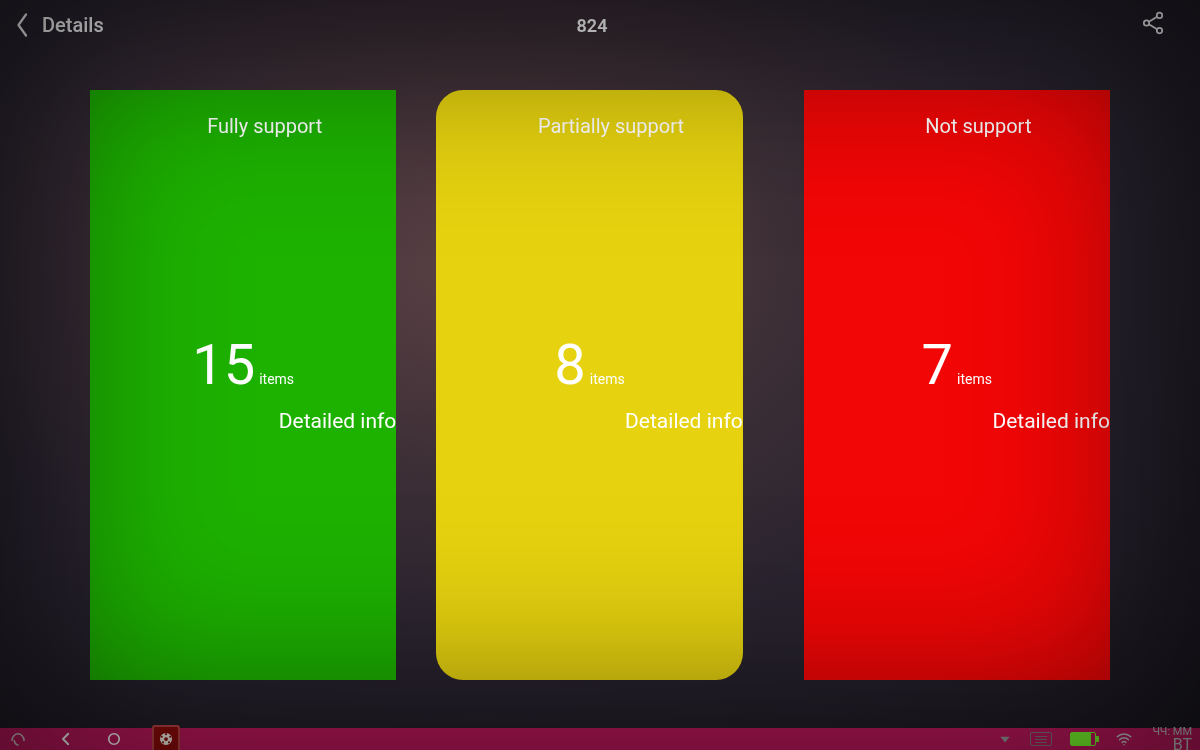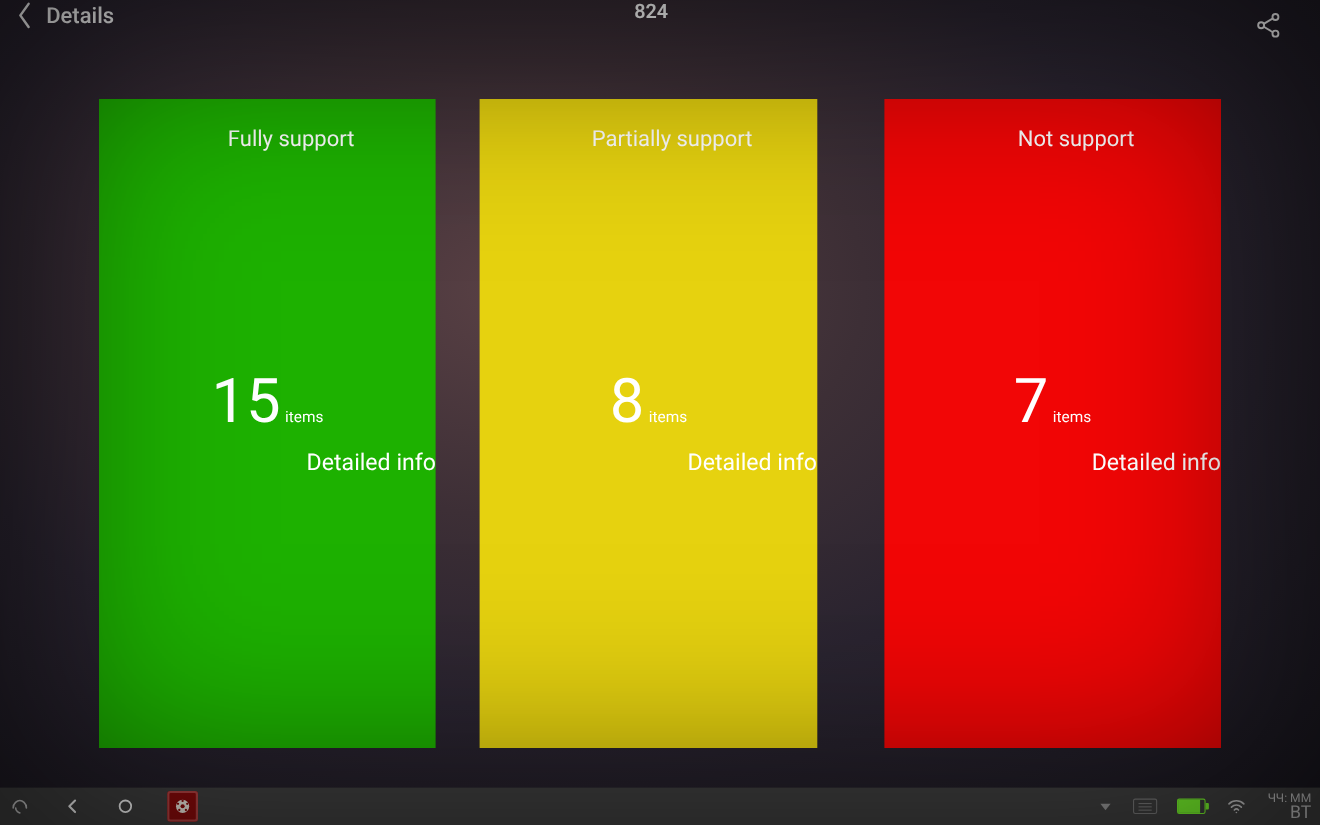--- a/index.html
+++ b/index.html
@@ -13,21 +13,21 @@
       content:"";
       position:absolute; inset:0;
       pointer-events:none;
       box-shadow: inset 0 0 180px 40px rgba(0,0,0,0.55);
     }
     .topbar {
       position: absolute;
       top: 0; left: 0; right: 16px;
       height: 50px;
       display: flex;
-      align-items: flex-start;
+      align-items: center;
       padding: 0 14px;
     }
     .back-wrap { display:flex; align-items:center; gap:10px; cursor:pointer; }
     .back-chevron svg { width: 18px; height: 28px; display:block; }
     .title { font-size: 20px; font-weight: 500; color:#fff; }
     .center-num {
       position:absolute; left:50%; transform:translateX(-50%);
       font-size: 18px; font-weight:600;
     }
     .share { position:absolute; right:18px; top:10px; cursor:pointer; }
@@ -60,28 +60,28 @@
       top: 50%;
       left:0; right:0;
       transform: translateY(-50%);
       text-align:right;
     }
     .card .count-line { display:flex; align-items:baseline; justify-content:center; gap:4px; }
     .card .count { font-size: 56px; font-weight:400; line-height:1; }
     .card .items-label { font-size: 14px; }
     .card .detail { font-size: 21px; margin-top: 16px; }
     .card-green  { background:#1db100; }
-    .card-yellow { background:#e6d20f; }
+    .card-yellow { background:#e6d20f;border-radius:27px; }
     .card-red    { background:#f20606;margin-left:21px; }
 
     .navbar {
       position:absolute;
       left:0; right:0; bottom:0;
-      height: 34px;
-      background:#404040;
+      height: 22px;
+      background:#be185d;
       display:flex;
       align-items:center;
       padding: 0 8px;
       gap: 28px;
       font-size:12px;
     }
     .nav-icon { width:20px; height:20px; display:flex; align-items:center; justify-content:center; cursor:pointer; }
     .nav-icon svg { width:18px; height:18px; display:block; }
     .app-thumb {
       width:28px; height:28px; border-radius:3px;

